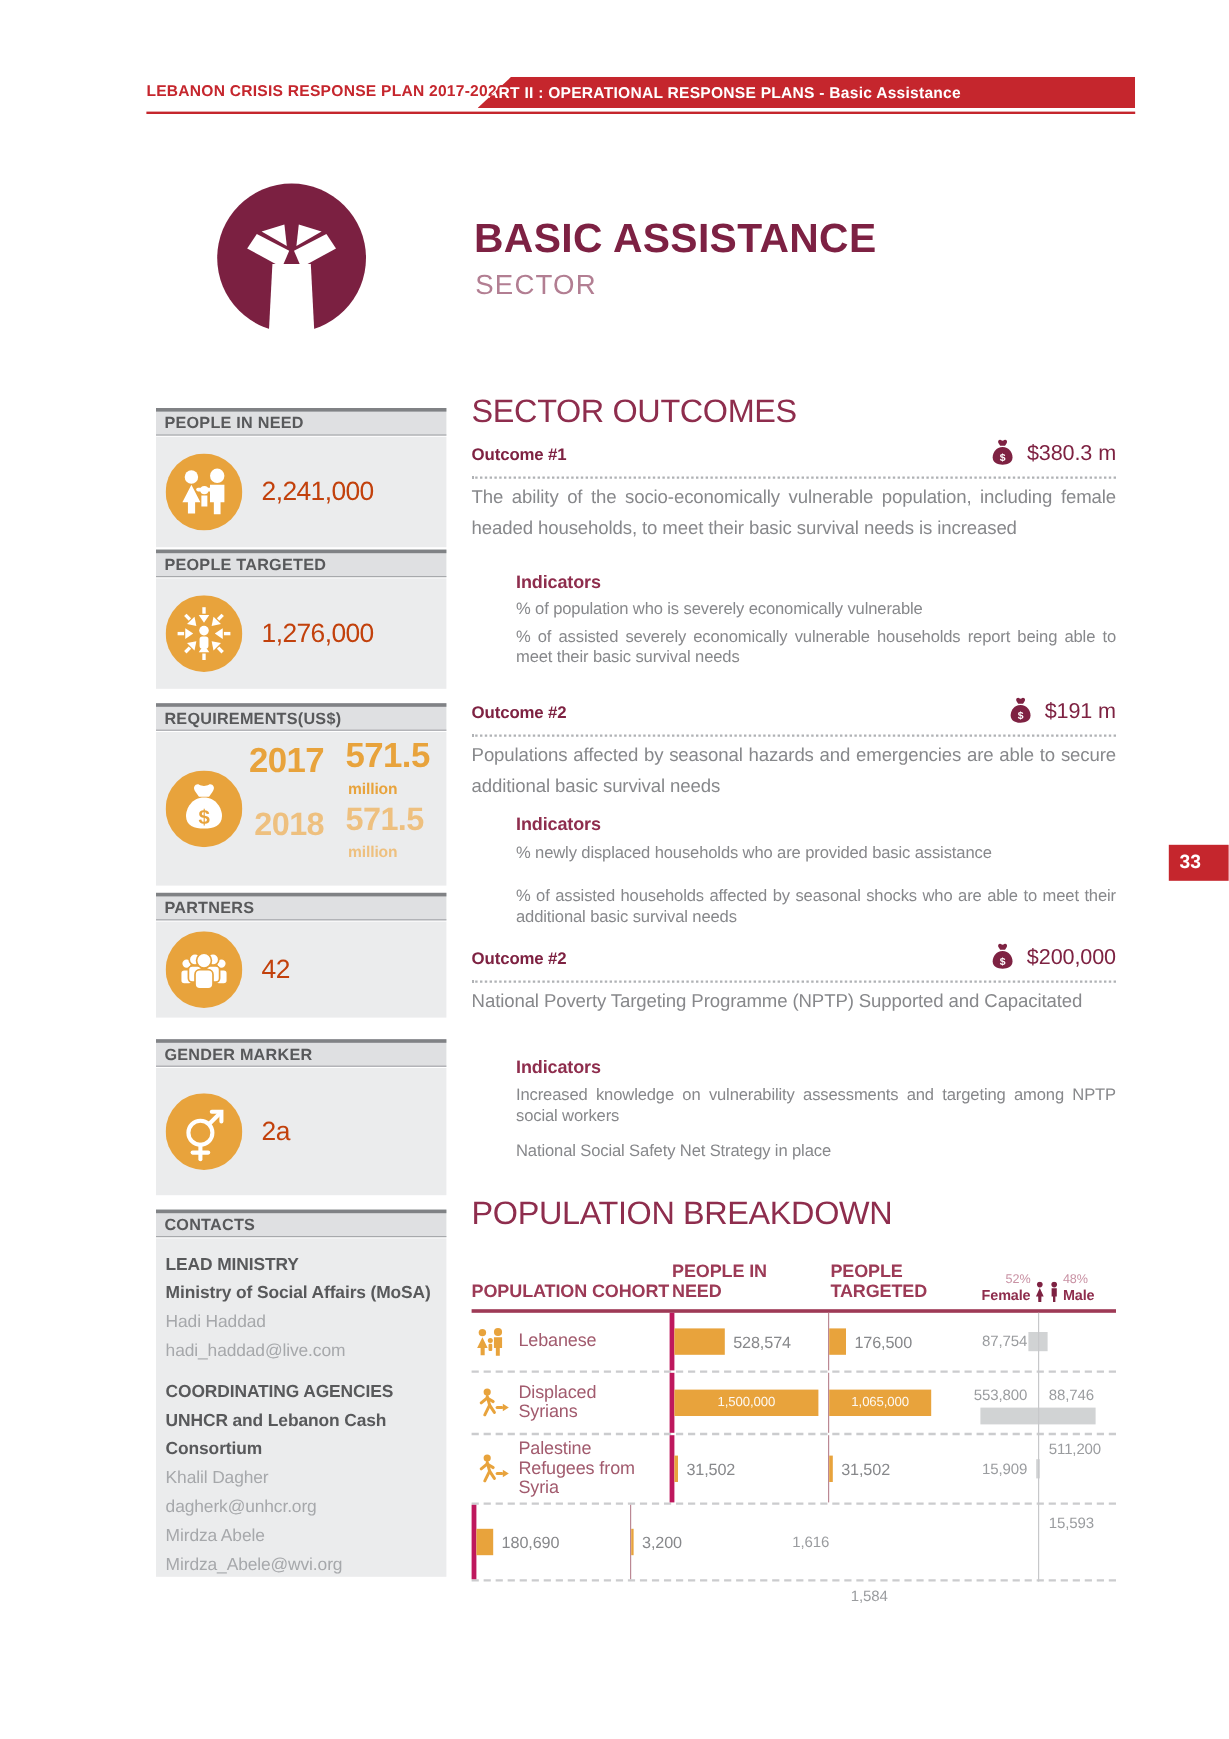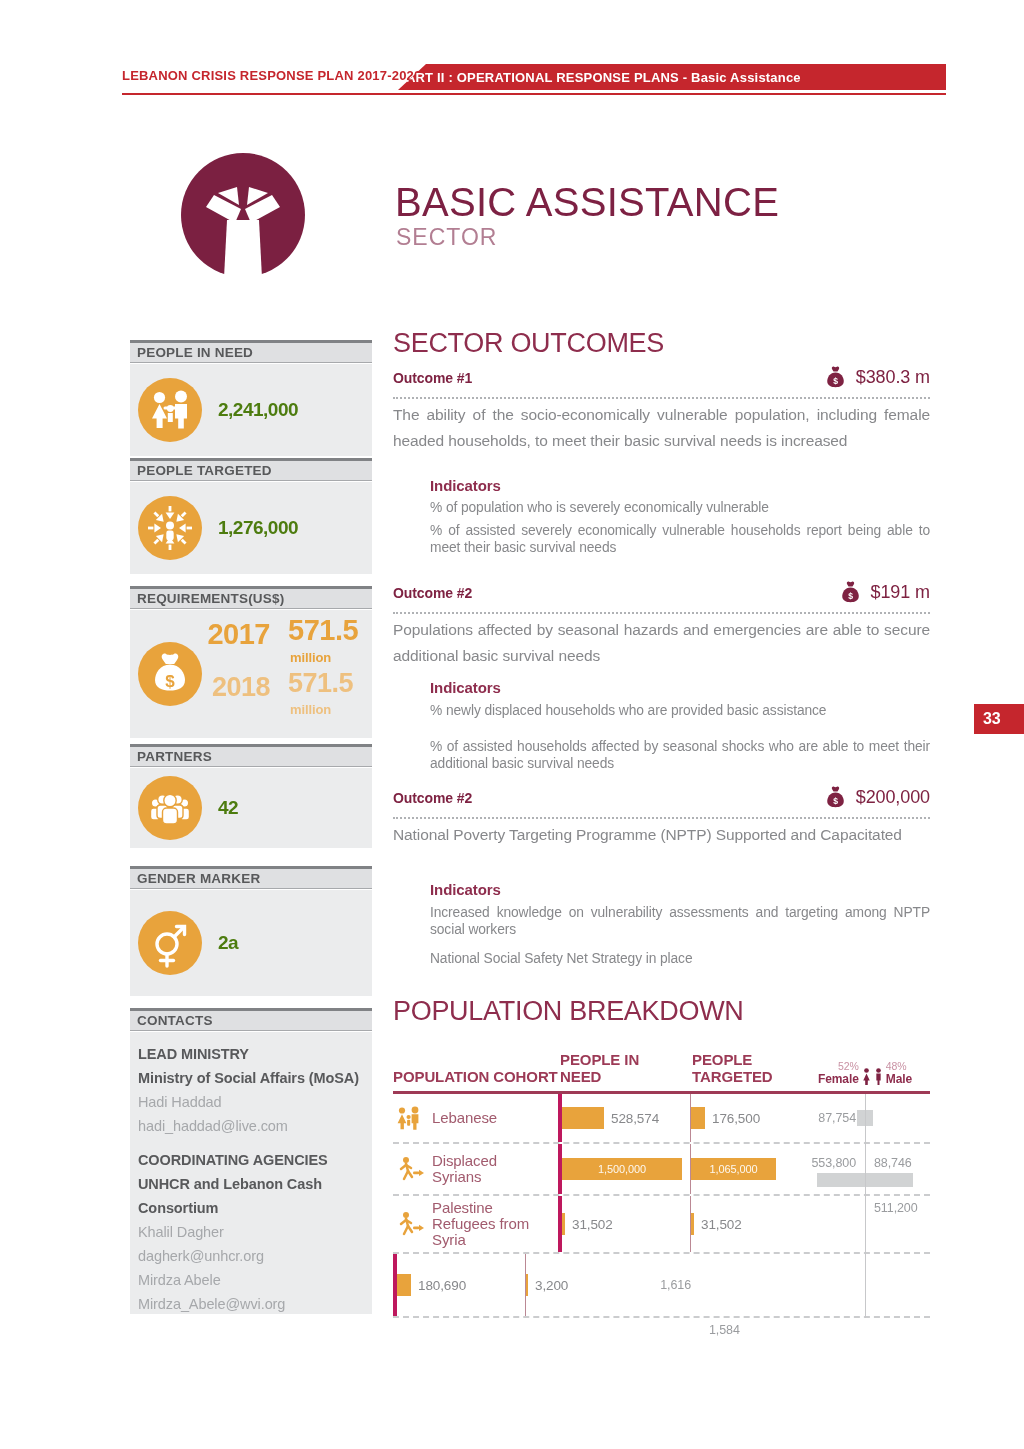--- a/index.html
+++ b/index.html
@@ -20,33 +20,33 @@
     color:#fff; font-size:13px; font-weight:bold; letter-spacing:0.2px;
   }
   .hdr-rule { top:93px; left:122px; width:824px; height:2px; background:#c5262d; }
   .page-tab {
     top:704px; left:974px; width:50px; height:30px; background:#c5262d;
     color:#fff; font-weight:bold; font-size:16px; display:flex; align-items:center; padding-left:9px;
   }
 
   
   .logo { top:152px; left:178px; }
-  .title-main { top:180px; left:395px; font-size:40px; font-weight:normal; color:#7d2143; letter-spacing:0.3px; }
+  .title-main { top:180px; left:395px; font-size:34px; font-weight:bold; color:#7d2143; letter-spacing:0.3px; }
   .title-sub  { top:224px; left:396px; font-size:23px; color:#b27e92; letter-spacing:1px; }
 
   
   .side-band {
     left:130px; width:242px; height:23px; background:#dfe0e2;
     border-top:3px solid #808285; border-bottom:1px solid #a7a9ac;
     font-size:13.5px; font-weight:bold; color:#58595b; letter-spacing:0.2px;
     display:flex; align-items:center; padding-left:7px;
   }
   .side-box { left:130px; width:242px; background:#ebeced; }
   .stat-box { display:flex; align-items:center; gap:16px; padding-left:8px; }
-  .big-num { font-size:19px; font-weight:bold; color:#4d7c0f; letter-spacing:-0.5px; }
+  .big-num { font-size:22px; font-weight:normal; color:#c2410c; letter-spacing:-0.5px; }
   .req-num  { font-size:29px; font-weight:bold; color:#e8a33c; letter-spacing:-0.5px; }
   .req-num.lt, .req-unit.lt { color:#eec07f; }
   .req-unit { font-size:13px; font-weight:bold; color:#e8a33c; }
 
   .contacts { padding:10px 10px 10px 8px; font-size:14.5px; line-height:24px; }
   .c-bold  { font-weight:bold; color:#58595b; }
   .c-light { color:#a6a8ab; }
   .c-gap { height:10px; }
 
   
@@ -460,20 +460,25 @@
       <span class="row-label">Palestine Refugees from Syria</span>
     </div>
     <div class="c-need">
       <div class="bar" style="width: 3px;"></div>
       <span class="out-label">31,502</span>
     </div>
     <div class="c-target">
       <div class="bar" style="width: 3px;"></div>
       <span class="out-label">31,502</span>
     </div>
+    <div class="c-gender">
+      <span class="g-f">15,909</span>
+      <div class="g-bar" style="width: 3px; height: 16px;"></div>
+      <span class="g-m">15,593</span>
+    </div>
   </div>
 
   <div class="t-row" style="height:64px">
     <div class="c-need">
       <div class="bar" style="width: 14px;"></div>
       <span class="out-label">180,690</span>
     </div>
     <div class="c-target">
       <div class="bar" style="width: 2px;"></div>
       <span class="out-label">3,200</span>

